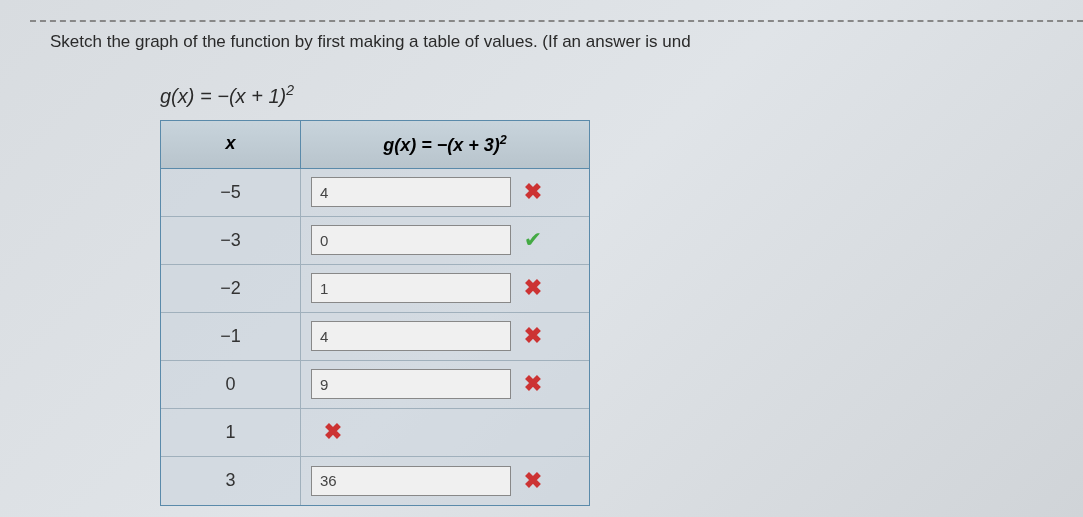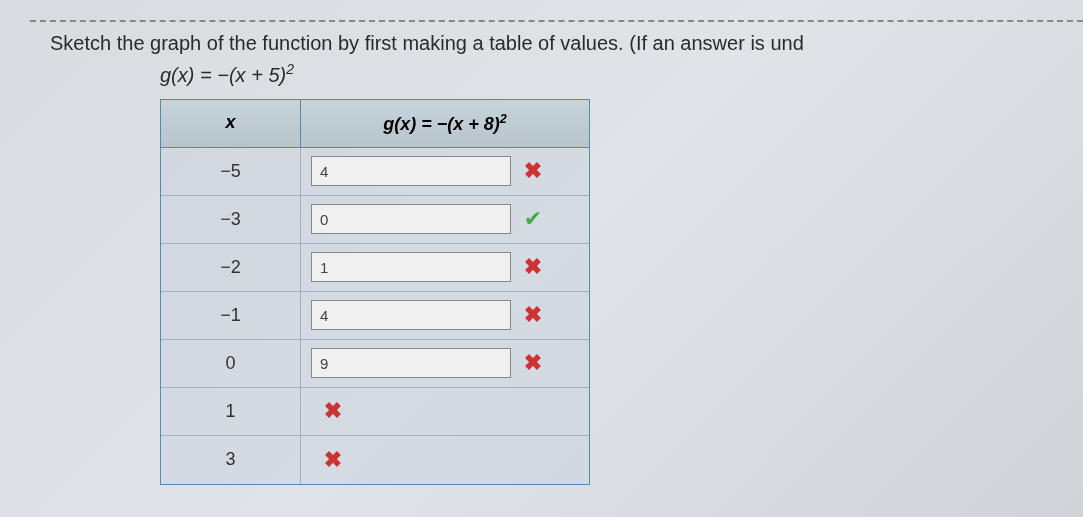--- a/index.html
+++ b/index.html
@@ -15,23 +15,23 @@
       padding: 20px 50px;
       overflow: hidden;
     }
     .top-border {
       border-top: 2px dashed #888;
       margin-bottom: 10px;
       margin-left: -20px;
       margin-right: -50px;
     }
     .prompt {
-      font-size: 20px;
+      font-size: 17px;
       color: #2a2a2a;
-      margin-bottom: 6px;
+      margin-bottom: 30px;
       white-space: nowrap;
     }
     .function {
       font-size: 20px;
       color: #2a2a2a;
       font-style: italic;
       margin-left: 110px;
       margin-bottom: 12px;
     }
     .table-container {
@@ -120,28 +120,28 @@
     }
   </style>
 </head>
 <body>
 
 <div class="top-border"></div>
 
 <div class="prompt">Sketch the graph of the function by first making a table of values. (If an answer is und</div>
 
 <div class="function">
-  <span>g(x)</span> = <span>−(x + 5)</span><sup>2</sup>
+  <span>g(x)</span> = <span>−(x + 1)</span><sup>2</sup>
 </div>
 
 <div class="table-container">
   <div class="table-header">
     <div class="header-x">x</div>
     <div class="header-gx">
-      <span>g(x) = −(x + 8)</span><sup>2</sup>
+      <span>g(x) = −(x + 3)</span><sup>2</sup>
     </div>
   </div>
   <div id="table-body">
       <div class="table-row">
         <div class="cell-x">−5</div>
         <div class="cell-gx">
           <input class="answer-input" value="4" style="">
           <span class="feedback-icon wrong-icon">✖</span>
         </div>
       </div>
@@ -175,17 +175,18 @@
       </div>
       <div class="table-row">
         <div class="cell-x">1</div>
         <div class="cell-gx">
           <span class="feedback-icon wrong-icon">✖</span>
         </div>
       </div>
       <div class="table-row">
         <div class="cell-x">3</div>
         <div class="cell-gx">
+          <input class="answer-input" value="36" style="">
           <span class="feedback-icon wrong-icon">✖</span>
         </div>
       </div>
     </div>
 </div>
 
 </body></html>

